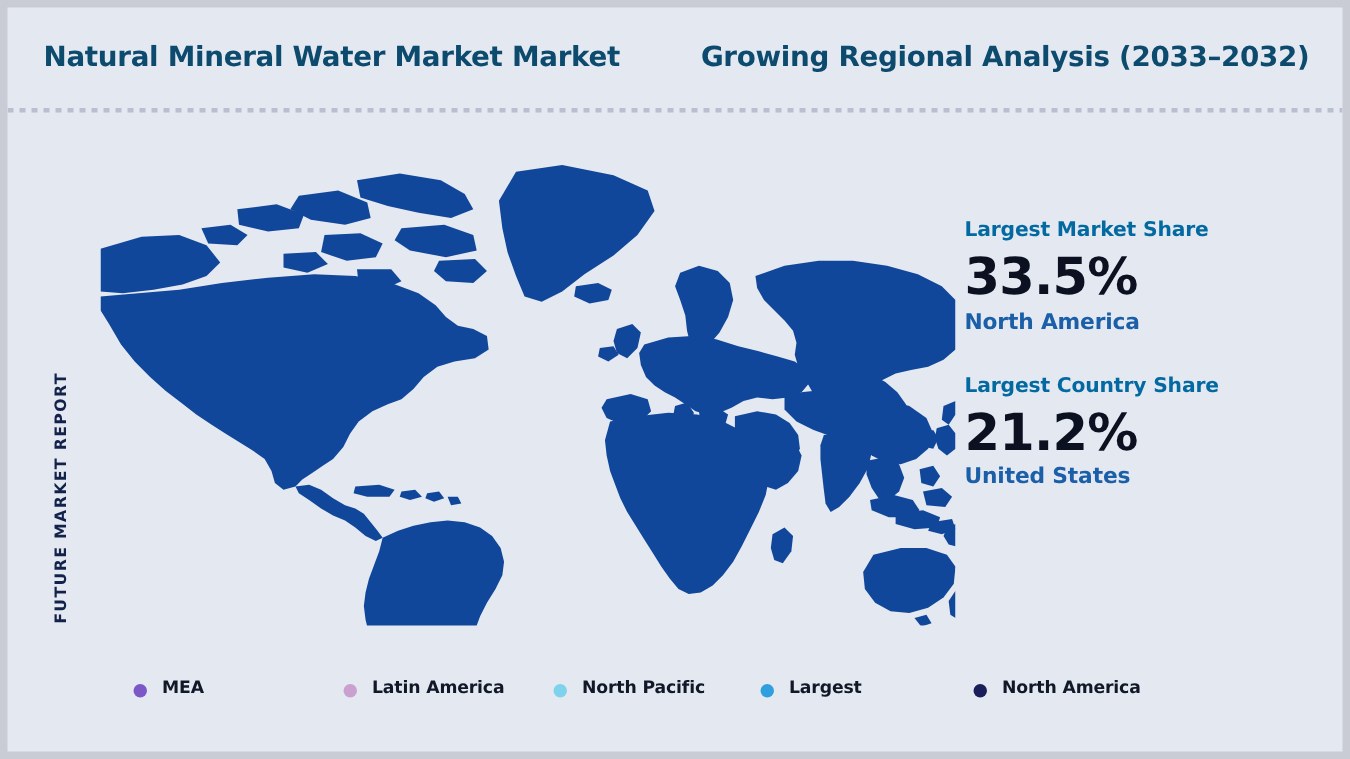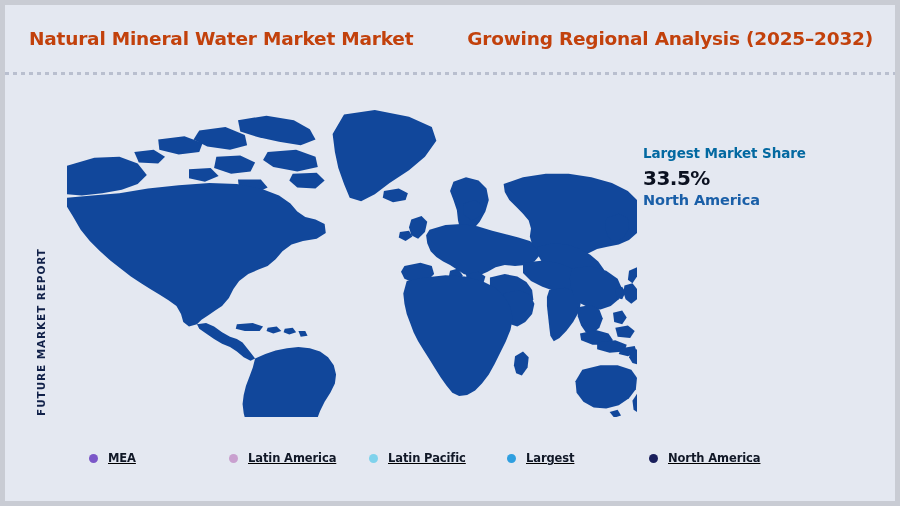--- a/index.html
+++ b/index.html
@@ -32,21 +32,21 @@
     width: 890px;
     height: 66px;
     display: flex;
     align-items: center;
     box-sizing: border-box;
     padding: 0 22px 0 24px;
   }
   .header-title {
     font-size: 18.5px;
     font-weight: 700;
-    color: #c2410c;
+    color: #0c4a6e;
     letter-spacing: -0.2px;
     white-space: nowrap;
   }
   .header-title.left  { flex: 0 0 auto; }
   .header-title.right { margin-left: auto; }
 
   .header-rule {
     position: absolute;
     left: 0;
     top: 67px;
@@ -98,21 +98,21 @@
   .stat-block { margin-bottom: 26px; }
   .stat-block:last-child { margin-bottom: 0; }
   .stat-label {
     font-size: 13.5px;
     font-weight: 700;
     color: #0369a1;
     letter-spacing: -0.1px;
     margin-bottom: 7px;
   }
   .stat-value {
-    font-size: 20px;
+    font-size: 34px;
     font-weight: 700;
     color: #0b1120;
     letter-spacing: -0.5px;
     line-height: 1.05;
     margin-bottom: 3px;
   }
   .stat-region {
     font-size: 14.5px;
     font-weight: 700;
     color: #1a5fa8;
@@ -123,23 +123,22 @@
   .legend {
     position: absolute;
     left: 84px;
     top: 446px;
     width: 740px;
     display: flex;
     align-items: center;
   }
   .legend-item {
     display: flex;
-    align-items: center;
+    align-items: flex-end;
     white-space: nowrap;
-    text-decoration: underline;
   }
   .legend-item.i0 { width: 140px; }
   .legend-item.i1 { width: 140px; }
   .legend-item.i2 { width: 138px; }
   .legend-item.i3 { width: 142px; }
   .legend-item.i4 { width: auto; }
   .legend-dot {
     width: 9px;
     height: 9px;
     border-radius: 50%;
@@ -153,21 +152,21 @@
     letter-spacing: -0.1px;
   }
 </style>
 </head>
 <body>
 
 <div id="infographic" style="background: rgb(228, 232, 241); border-color: rgb(201, 204, 212);">
 
   <div class="header">
     <div class="header-title left">Natural Mineral Water Market Market</div>
-    <div class="header-title right">Growing Regional Analysis (2025–2032)</div>
+    <div class="header-title right">Growing Regional Analysis (2033–2032)</div>
   </div>
   <div class="header-rule"></div>
 
   <div class="brand-vertical">
     <span>FUTURE MARKET REPORT</span>
   </div>
 
   <div class="map-wrap">
     <svg viewBox="0 0 1000 560" preserveAspectRatio="xMidYMid meet">
       <g fill="#11479b" stroke="none">
@@ -289,38 +288,43 @@
   </div>
 
   <div class="stats">
 
     <div class="stat-block">
       <div class="stat-label">Largest Market Share</div>
       <div class="stat-value">33.5%</div>
       <div class="stat-region">North America</div>
     </div>
 
+    <div class="stat-block">
+      <div class="stat-label">Largest Country Share</div>
+      <div class="stat-value">21.2%</div>
+      <div class="stat-region">United States</div>
+    </div>
 
   </div>
 
   <div class="legend">
 
     <div class="legend-item i0">
       <span class="legend-dot" style="background-color: rgb(123, 87, 200);"></span>
       <span class="legend-text">MEA</span>
     </div>
 
     <div class="legend-item i1">
       <span class="legend-dot" style="background-color: rgb(201, 160, 207);"></span>
       <span class="legend-text">Latin America</span>
     </div>
 
     <div class="legend-item i2">
       <span class="legend-dot" style="background-color: rgb(127, 210, 236);"></span>
-      <span class="legend-text">Latin Pacific</span>
+      <span class="legend-text">North Pacific</span>
     </div>
 
     <div class="legend-item i3">
       <span class="legend-dot" style="background-color: rgb(47, 159, 224);"></span>
       <span class="legend-text">Largest</span>
     </div>
 
     <div class="legend-item i4">
       <span class="legend-dot" style="background-color: rgb(26, 31, 92);"></span>
       <span class="legend-text">North America</span>

